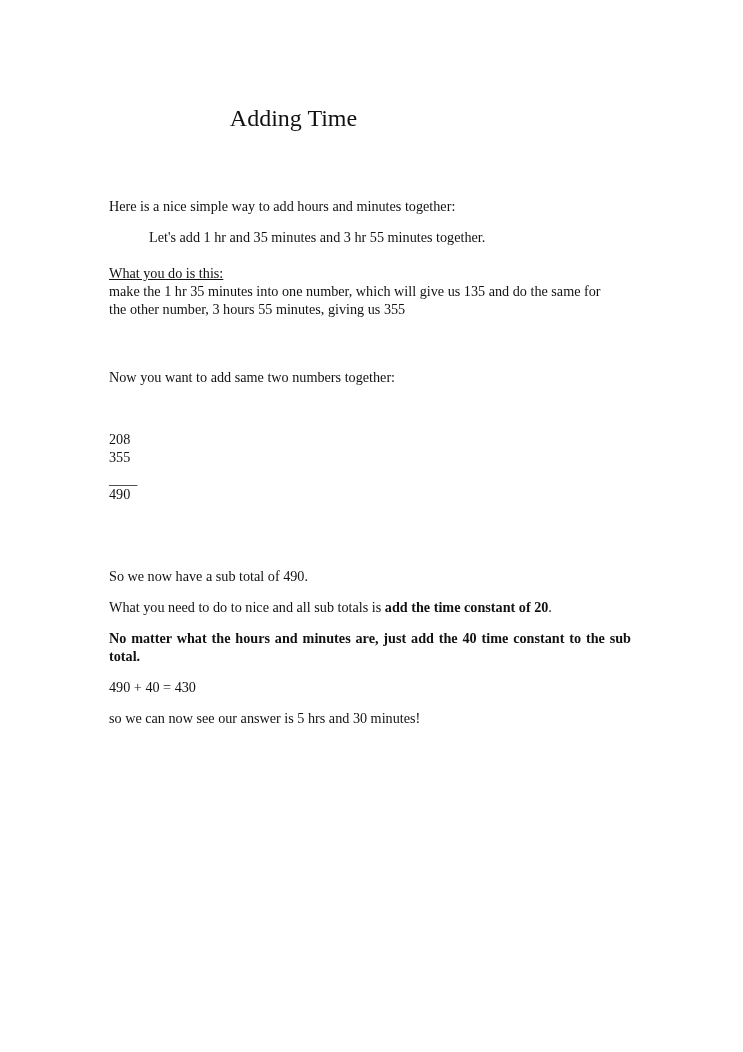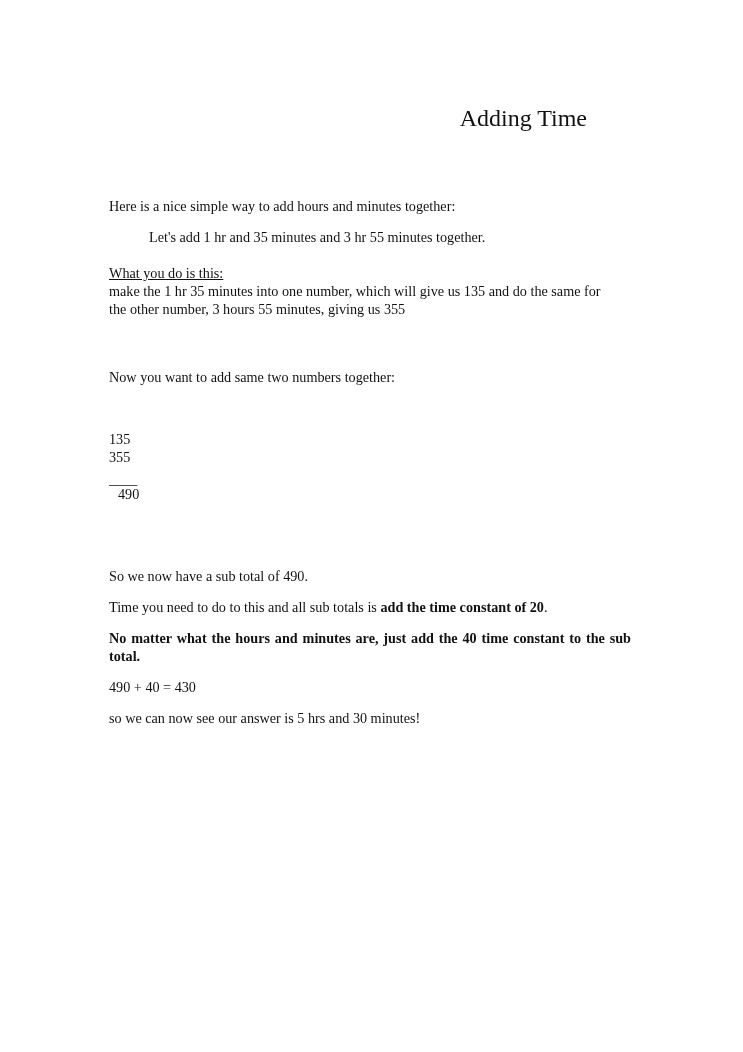--- a/index.html
+++ b/index.html
@@ -1,46 +1,46 @@
 <!DOCTYPE html>
 <html><head>
 <meta charset="utf-8">
 <style>
   html, body { margin: 0; padding: 0; background: #ffffff; }
   body { width: 743px; height: 1052px; position: relative; overflow: hidden;
          font-family: "Liberation Serif", "DejaVu Serif", serif; color: #111; }
   .t { position: absolute; white-space: nowrap; font-size: 14.2px; line-height: 18px; }
-  .title { position: absolute; left: 0; width: 587px; top: 104px; text-align: right;
+  .title { position: absolute; left: 0; width: 587px; top: 104px; text-align: center;
            font-size: 24px; line-height: 28px; }
   b { font-weight: bold; }
   .just { white-space: normal; width: 522px; text-align: justify; }
 </style>
 </head>
 <body>
 
 <div>
   <div class="title">Adding Time</div>
 
   <div class="t" style="left:109px; top:197px;">Here is a nice simple way to add hours and minutes together:</div>
   <div class="t" style="left:109px; top:228px;margin-left:40px;">Let's add 1 hr and 35 minutes and 3 hr 55 minutes together.</div>
 
   <div class="t" style="left:109px; top:264px;text-decoration:underline;">What you do is this:</div>
   <div class="t" style="left:109px; top:282px;">make the 1 hr 35 minutes into one number, which will give us 135 and do the same for</div>
   <div class="t" style="left:109px; top:300px;">the other number, 3 hours 55 minutes, giving us 355</div>
 
   <div class="t" style="left:109px; top:368px;">Now you want to add same two numbers together:</div>
 
-  <div class="t" style="left:109px; top:430px;">135</div>
+  <div class="t" style="left:109px; top:430px;">208</div>
   <div class="t" style="left:109px; top:448px;">355</div>
   <div class="t" style="left:109px; top:470px;">____</div>
-  <div class="t" style="left:118px; top:485px;">490</div>
+  <div class="t" style="left:109px; top:485px;">490</div>
 
   <div class="t" style="left:109px; top:567px;">So we now have a sub total of 490.</div>
 
   <div class="t" style="left:109px; top:598px;">
-    <span>Time you need to do to this and all sub totals is </span><b>add the time constant of 20</b><span>.</span>
+    <span>What you need to do to nice and all sub totals is </span><b>add the time constant of 20</b><span>.</span>
   </div>
 
   <div class="t just" style="left:109px; top:629px; font-weight:bold;">No matter what the hours and minutes are, just add the 40 time constant to the sub total.</div>
 
   <div class="t" style="left:109px; top:678px;">490 + 40 = 430</div>
   <div class="t" style="left:109px; top:709px;">so we can now see our answer is 5 hrs and 30 minutes!</div>
 </div>
 
 </body></html>

